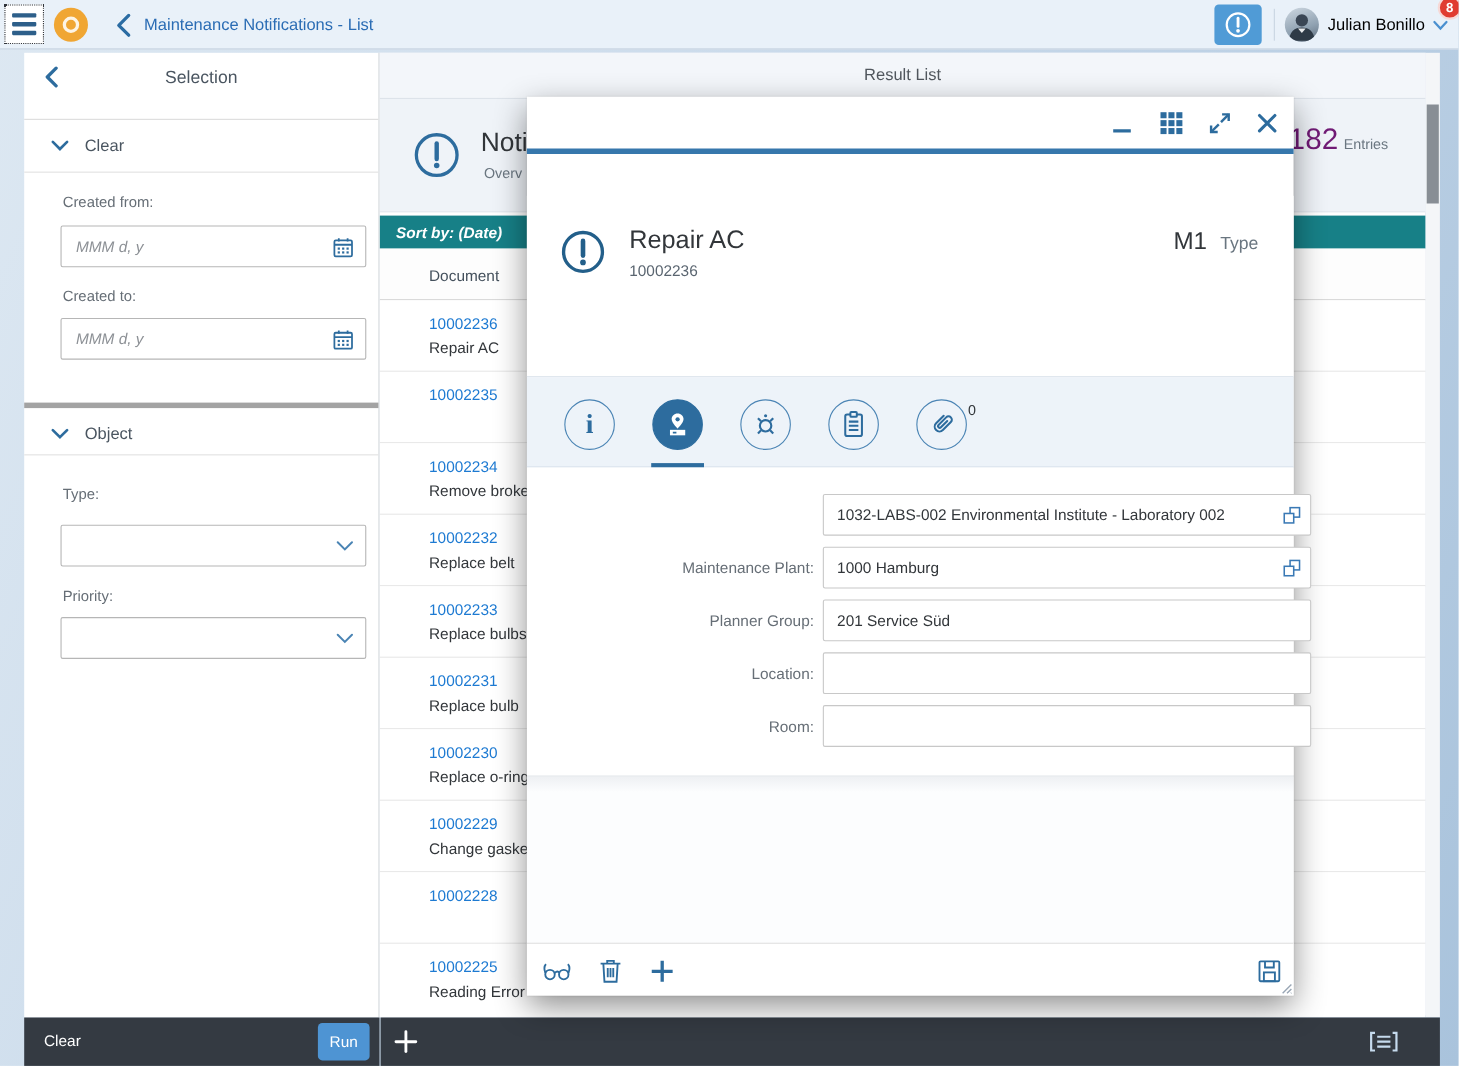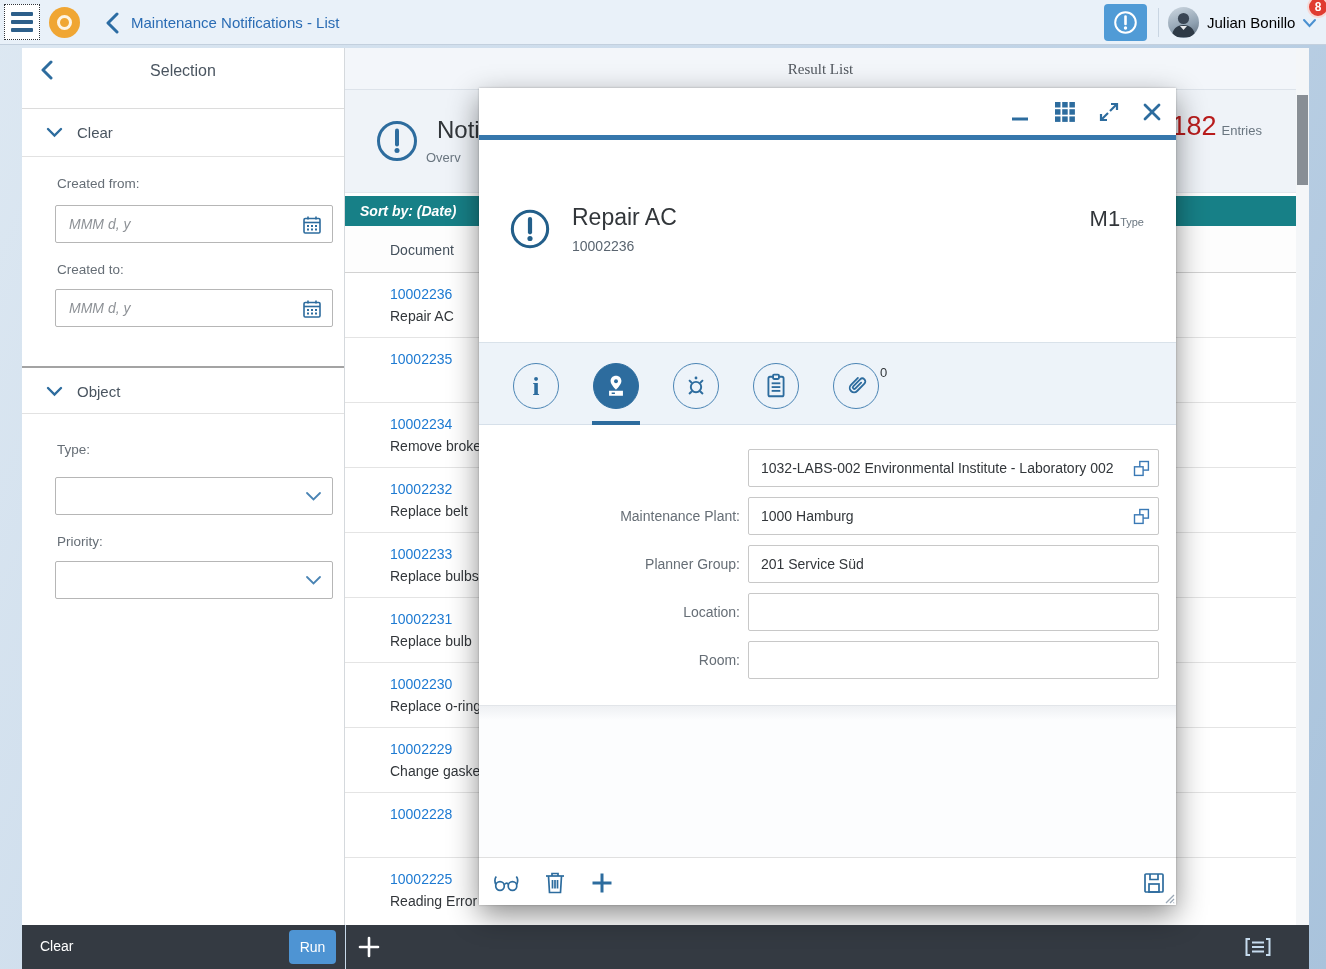--- a/index.html
+++ b/index.html
@@ -58,28 +58,28 @@
   .run-btn { position:absolute; right:9px; top:5px; width:47px; height:34px; background:#4e94d3;
     border-radius:4px; color:#fff; font-size:14px; text-align:center; line-height:34px; cursor:pointer; }
   .foot-main { position:absolute; left:346px; top:925px; width:963px; height:44px; background:#343a42; z-index:6; }
   .foot-main .plus { position:absolute; left:11px; top:10px; cursor:pointer; }
   .foot-main .legend { position:absolute; right:37px; top:12px; cursor:pointer; }
 
   
   .main { position:absolute; left:345px; top:48px; width:951px; height:877px; background:#fff; z-index:4; }
   .band-title { position:absolute; left:0; top:0; width:951px; height:42px; background:#f3f6fa;
     border-bottom:1px solid #dde3ea; }
-  .band-title .t { text-align:center; line-height:42px; font-size:15px; color:#51575e;font-family:Liberation Serif, serif; }
+  .band-title .t { text-align:center; line-height:42px; font-size:15px; color:#51575e; }
   .band-ovr { position:absolute; left:0; top:42px; width:951px; height:103px; background:#eff3f8;
     border-bottom:1px solid #e3e8ee; }
   .ovr-icon { position:absolute; left:30px; top:29px; }
   .ovr-title { position:absolute; left:92px; top:26px; font-size:24px; color:#32363a; white-space:nowrap; }
-  .ovr-sub { position:absolute; left:81px; top:60px; font-size:13px; color:#6a7680; white-space:nowrap; }
+  .ovr-sub { position:absolute; left:95px; top:60px; font-size:13px; color:#6a7680; white-space:nowrap; }
   .ovr-entries { position:absolute; right:34px; top:21px; white-space:nowrap; }
-  .ovr-entries .n { font-size:27px; color:#b91c1c; }
+  .ovr-entries .n { font-size:27px; color:#701a75; }
   .ovr-entries .l { font-size:13px; color:#6a7680; margin-left:5px; }
   .sortbar { position:absolute; left:0; top:148px; width:951px; height:30px; background:#178087; }
   .sortbar .t { line-height:30px; padding-left:15px; color:#fff; font-size:14px;
     font-style:italic; font-weight:bold; }
   .doc-head { position:absolute; left:0; top:178px; width:951px; height:47px; background:#fdfdfd;
     border-bottom:1px solid #d2d2d2; }
   .doc-head .t { position:absolute; left:45px; top:16px; font-size:14px; color:#44505c; }
   .rows { position:absolute; left:0; top:225px; width:951px; }
   .row { position:relative; height:65px; border-bottom:1px solid #e4e4e4; cursor:pointer; background:#fff; }
   .row .id { position:absolute; left:45px; top:13px; font-size:14px; color:#1d7ad2; white-space:nowrap; }
@@ -97,39 +97,39 @@
   .dlg-titlebar { position:absolute; left:0; top:52px; width:697px; height:38px; background:#e9f1f8;
     border-bottom:1px solid #d6e0ea; }
   .dlg-titlebar .t { text-align:center; line-height:38px; font-size:15px; color:#5b6570; }
   .dlg-head { position:absolute; left:0; top:90px; width:697px; height:165px; background:#fff;
     border-bottom:1px solid #d9e2ea; }
   .dh-icon { position:absolute; left:30px; top:30px; }
   .dh-title { position:absolute; left:93px; top:26px; font-size:23px; color:#32363a; }
   .dh-id { position:absolute; left:93px; top:60px; font-size:14px; color:#5a6570; }
   .dh-type { position:absolute; right:32px; top:28px; }
   .dh-type .v { font-size:22px; color:#32363a; }
-  .dh-type .l { font-size:11px; color:#6a7680; margin-left:0; }
+  .dh-type .l { font-size:16px; color:#6a7680; margin-left:12px; }
   .dh-status { position:absolute; left:33px; top:188px; font-size:14px; color:#44515e; }
   .dh-phase { position:absolute; right:32px; top:188px; font-size:14px; color:#44515e; }
   .dh-phase .v { color:#e9a02a; }
   .dh-created { position:absolute; left:33px; top:214px; font-size:14px; color:#44515e; }
   .dlg-tabs { position:absolute; left:0; top:255px; width:697px; height:82px; background:#edf3f9;
     border-bottom:1px solid #d6e0ea; }
   .tab { position:absolute; top:20px; width:46px; height:46px; border-radius:50%;
     border:1.5px solid #4a84b4; background:transparent; display:flex; align-items:center;
     justify-content:center; cursor:pointer; color:#2d6c9e; }
   .tab.sel { background:#2d6c9e; border-color:#2d6c9e; color:#fff; }
   .tab-underline { position:absolute; left:113px; top:78px; width:48px; height:4px; background:#2d6c9e; }
   .tab .info-i { font-family:"Liberation Serif",serif; font-size:25px; font-weight:bold; color:#2d6c9e; line-height:1; }
   .att-count { position:absolute; left:401px; top:22px; font-size:13px; color:#32363a; }
   .dlg-form { position:absolute; left:0; top:337px; width:697px; height:280px; background:#fff; }
   .frow { position:absolute; left:0; width:697px; height:38px; }
   .frow .lbl { position:absolute; left:0; top:0; width:261px; text-align:right; font-size:14px;
     color:#666e76; line-height:38px; }
-  .frow .box { position:absolute; left:269px; top:0; width:411px; height:38px;
+  .frow .box { position:absolute; left:269px; top:0; width:444px; height:38px;
     border:1px solid #c8c8c8; border-radius:2px; background:#fff; }
   .frow .box input { width:100%; height:100%; border:0; outline:0; padding:0 30px 0 12px;
     font-size:14px; color:#32363a; background:transparent; font-family:"Liberation Sans",sans-serif; }
   .frow .vh { position:absolute; right:8px; top:10px; cursor:pointer; }
   .dlg-empty { position:absolute; left:0; top:617px; width:697px; height:152px;
     background:linear-gradient(#eef0f3, #fcfdfe 14px); border-top:1px solid #e2e5e9; }
   .dlg-foot { position:absolute; left:0; top:769px; width:697px; height:48px; background:#fff;
     border-top:1px solid #e0e0e0; }
   .dlg-foot .ic { position:absolute; top:10px; width:30px; height:30px; display:flex;
     align-items:center; justify-content:center; cursor:pointer; color:#2d6c9e; }
@@ -231,21 +231,21 @@
               <rect x="9" y="10" width="2" height="2"></rect>
               <rect x="13" y="10" width="2" height="2"></rect>
               <rect x="5" y="13.5" width="2" height="2"></rect>
               <rect x="9" y="13.5" width="2" height="2"></rect>
               <rect x="13" y="13.5" width="2" height="2"></rect>
             </g>
         </svg>
       </span>
     </div>
 
-    <div class="sect-head" style="position:absolute; left:0; top:318px; width:322px; border-top:2px solid #a3a3a3;text-decoration:underline;">
+    <div class="sect-head" style="position:absolute; left:0; top:318px; width:322px; border-top:5px solid #a3a3a3;text-decoration:underline;">
       <span class="chev">
         <svg width="17" height="11" viewBox="0 0 17 11">
             <polyline points="2,2 8.5,8.5 15,2" fill="none" stroke="#2d6c9e" stroke-width="2.4" stroke-linecap="round"></polyline>
           </svg>
       </span>
       <span class="t">Object</span>
     </div>
 
     <div class="fld-label" style="top:394px;">Type:</div>
     <div class="fld-box" style="top:429px;">

